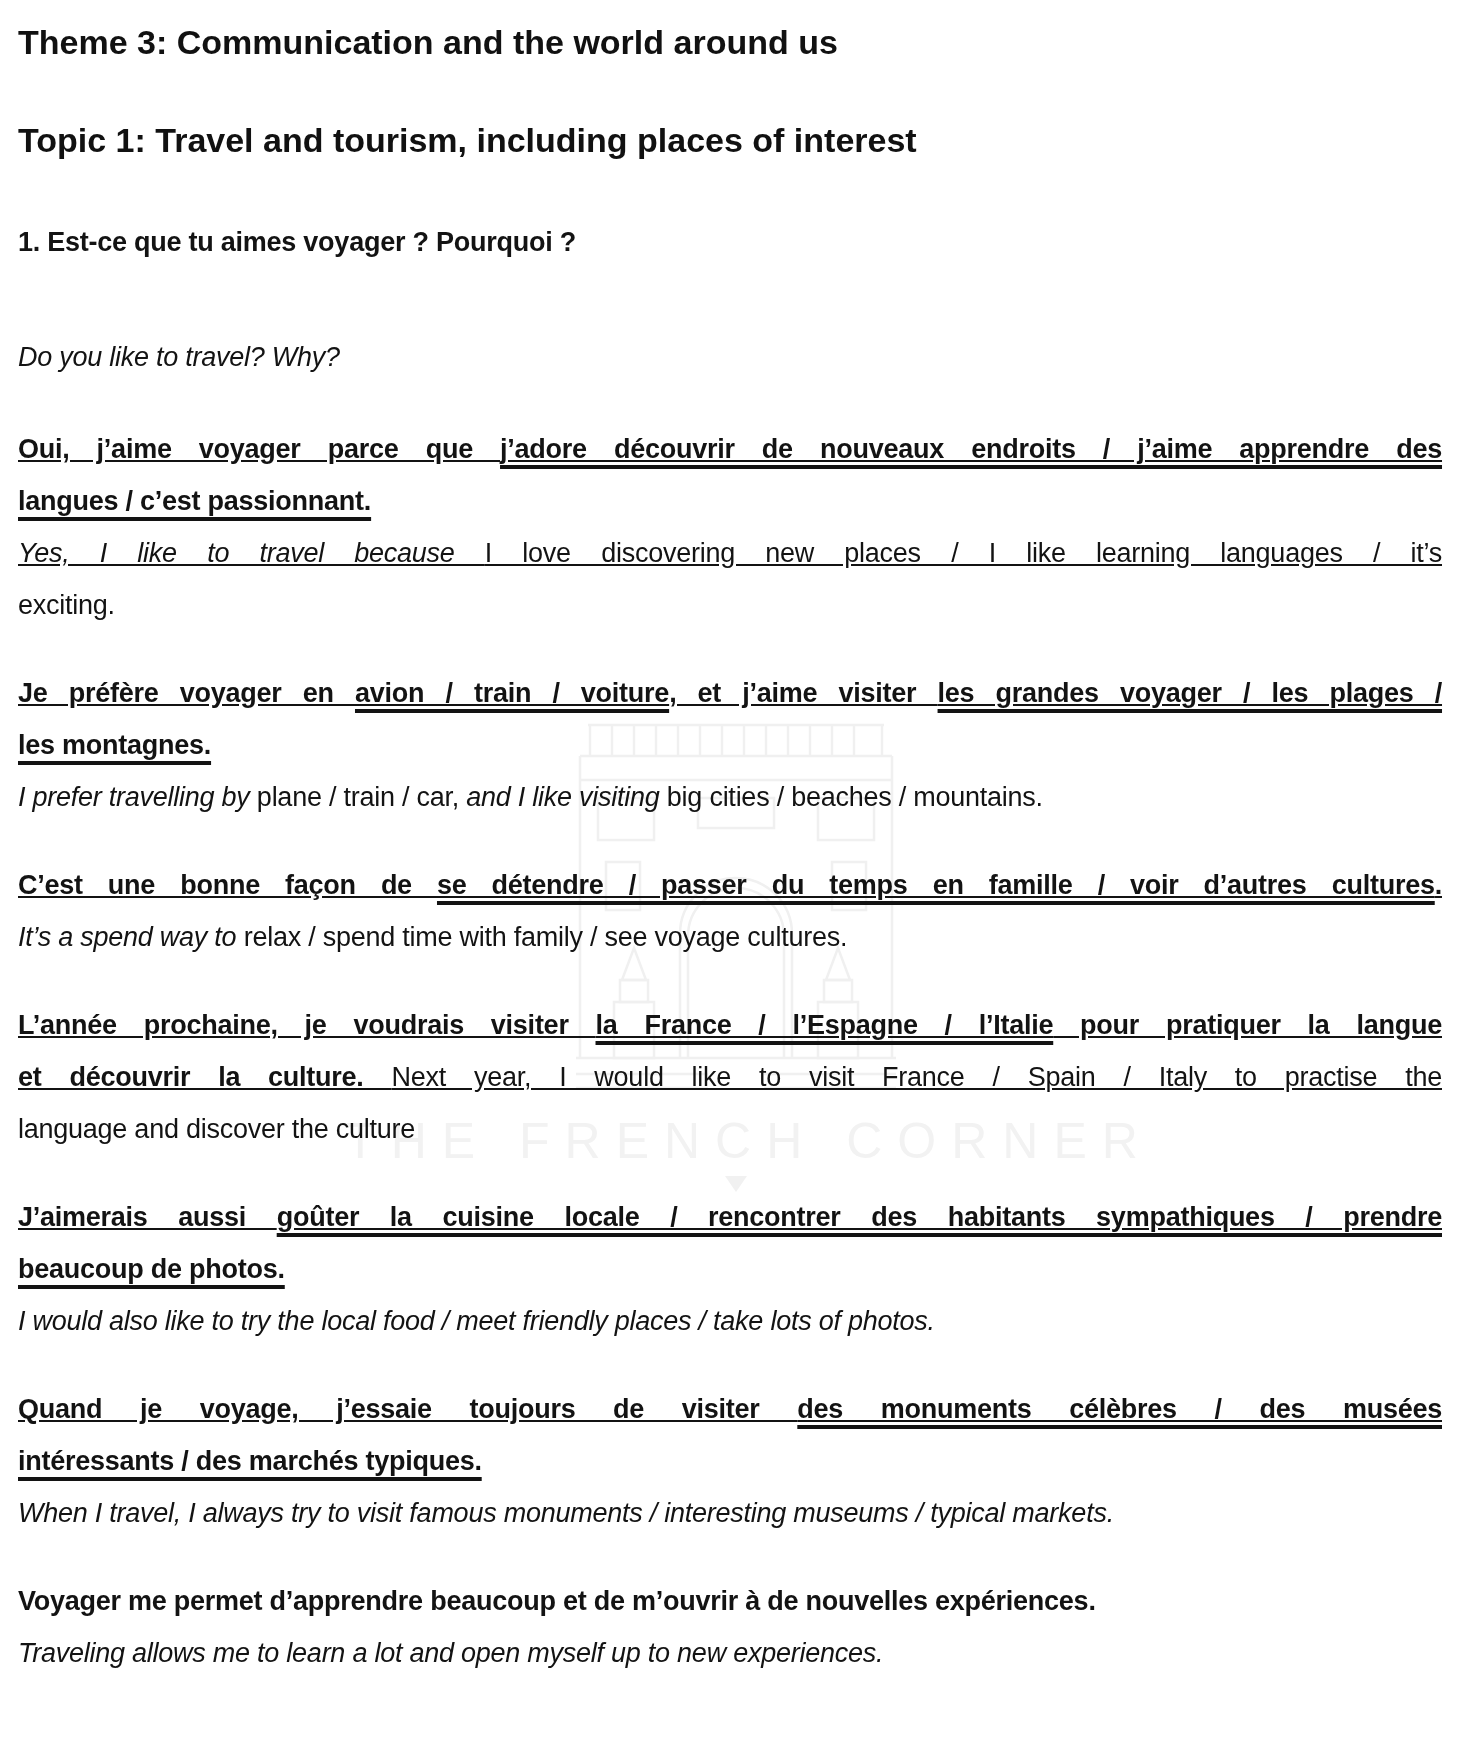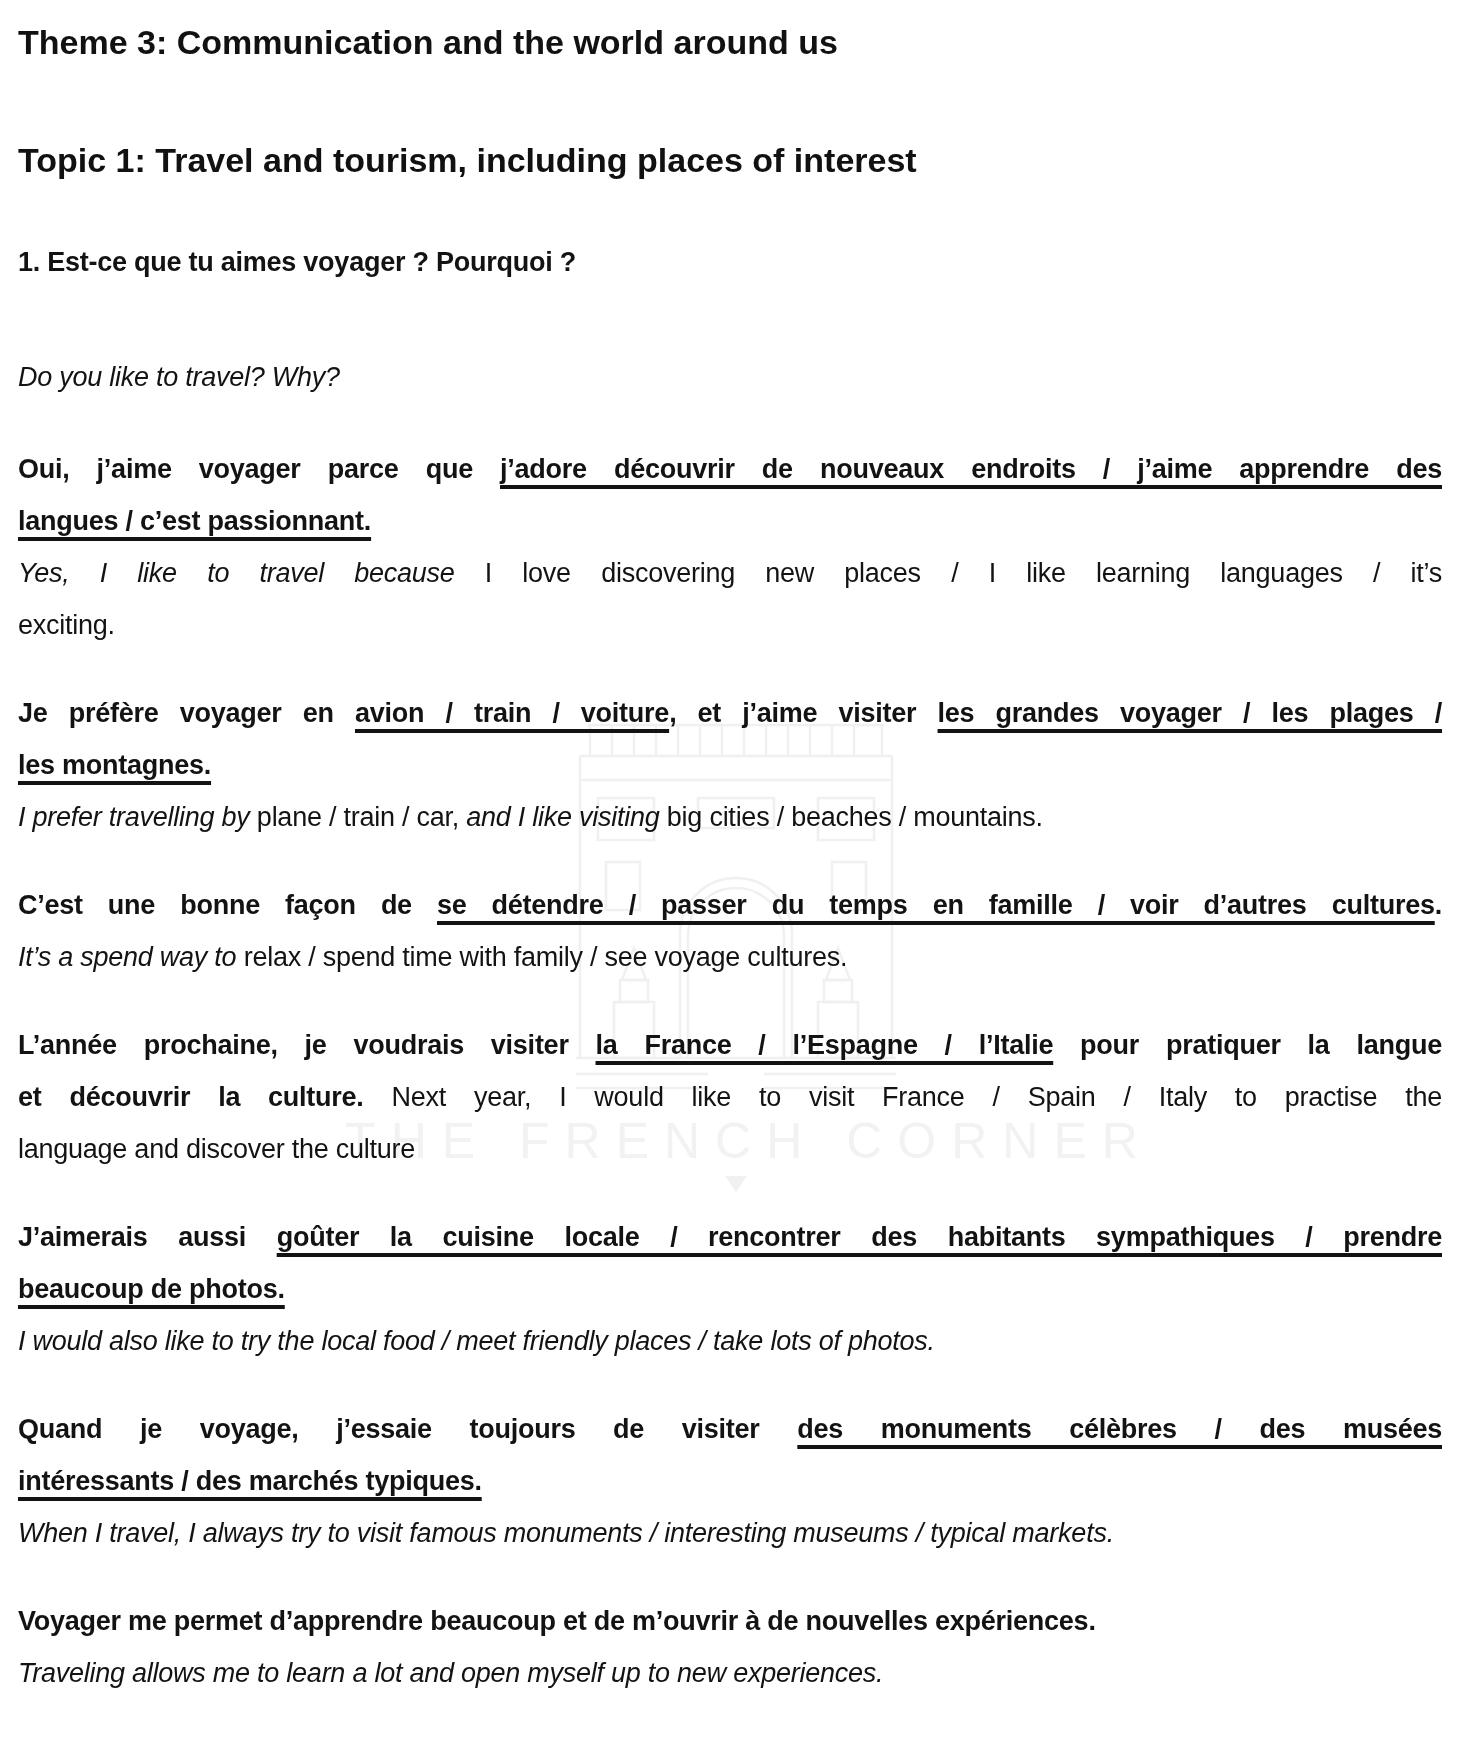--- a/index.html
+++ b/index.html
@@ -57,35 +57,35 @@
     z-index: 1;
     padding: 20px 30px 0 18px;
   }
   h1, h2 {
     margin: 0;
     font-size: 34px;
     line-height: 44px;
     font-weight: 700;
     color: #111111;
   }
-  h2 { margin-top: 74px; }
+  h2 { margin-top: 54px; }
 
   .q-block  { margin-top: 58px; }
   .qt-block { margin-top: 71px; }
   .answers  { margin-top: 44px; }
   .ans-block + .ans-block { margin-top: 36px; }
 
   .line {
     font-size: 27px;
     line-height: 52px;
     letter-spacing: -0.25px;
   }
   .q-block .line, .qt-block .line { line-height: 44px; }
 
-  .line-j { text-align: justify; text-align-last: justify; }
+  .line-j { text-align: justify; text-align-last: justify; text-decoration: underline; }
   .line-l { text-align: left; }
 
   .run-b  { font-weight: 700; }
   .run-bu {
     font-weight: 700;
     text-decoration: underline;
     text-decoration-thickness: 3.5px;
     text-underline-offset: 7px;
   }
   .run-i  { font-style: italic; }

